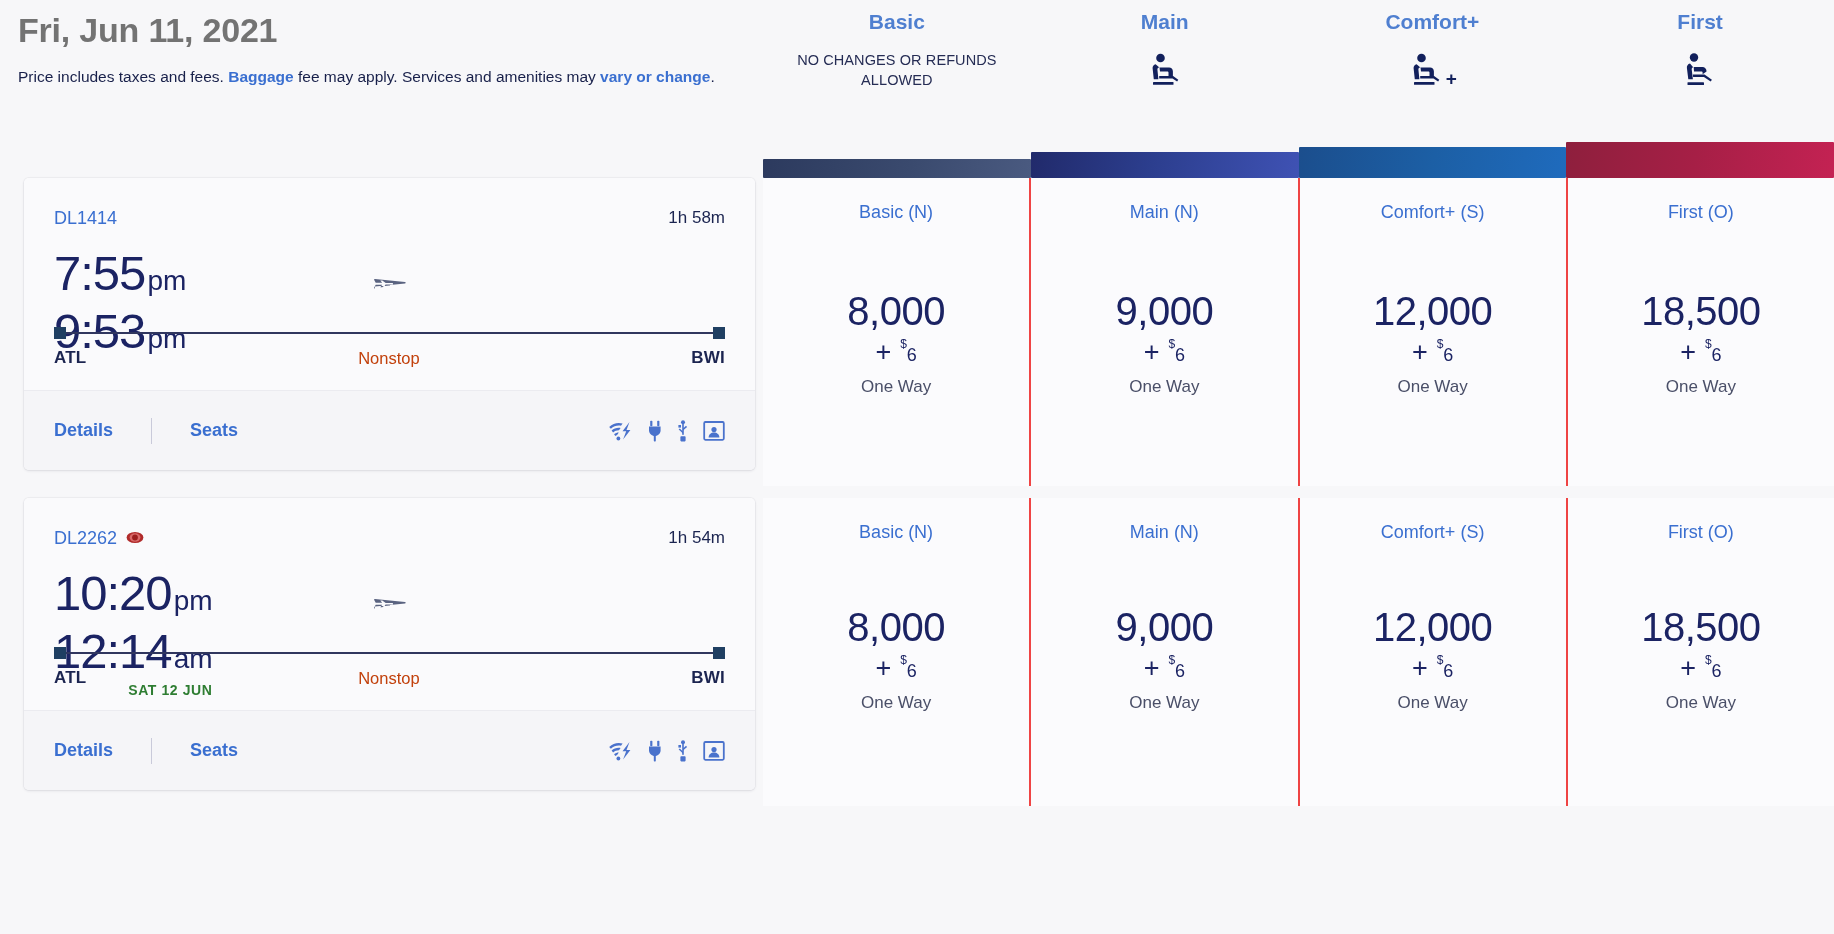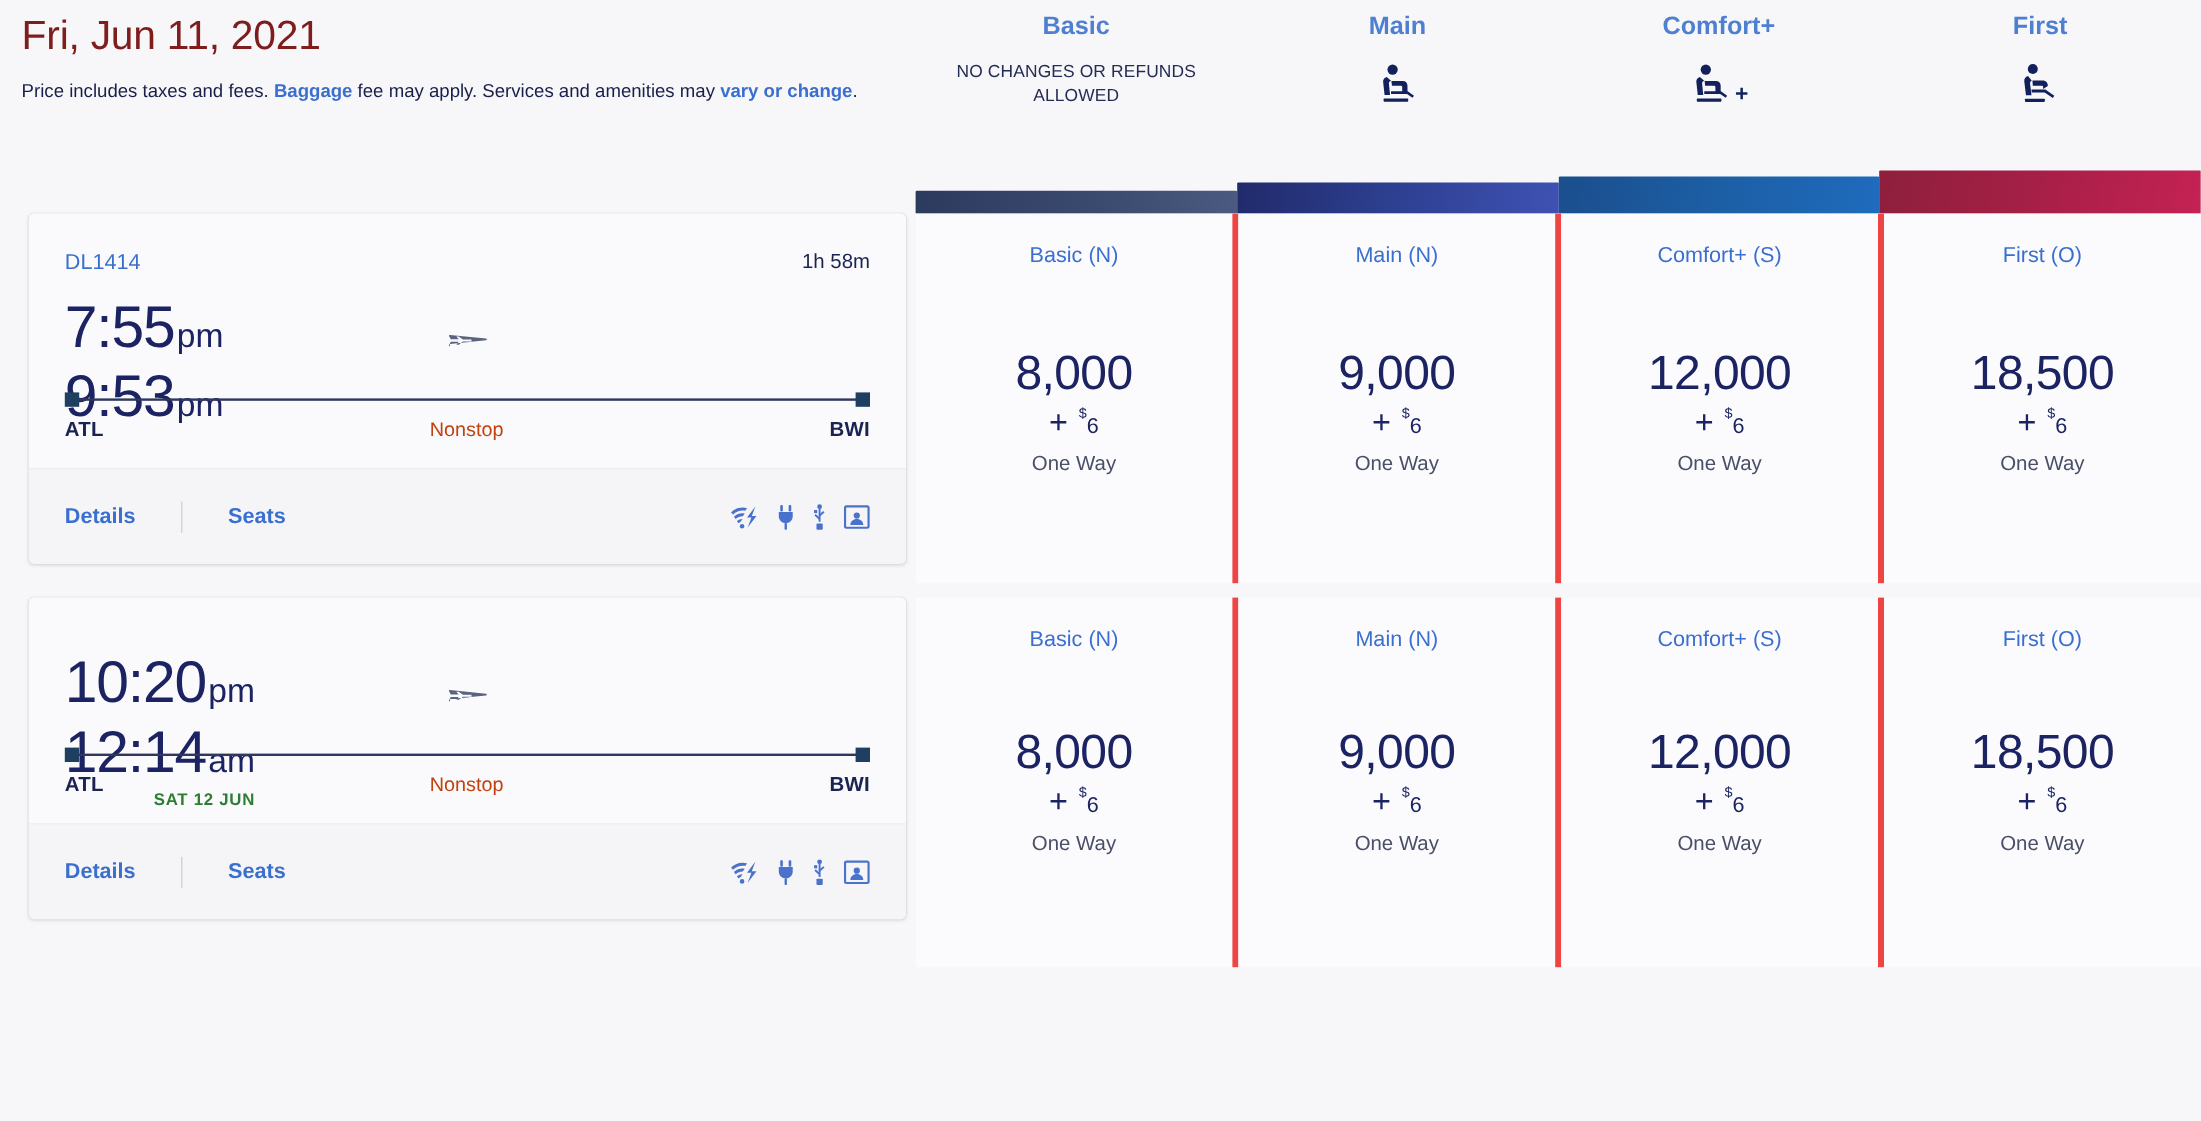--- a/index.html
+++ b/index.html
@@ -22,22 +22,22 @@
   
   .header-left {
     position: absolute;
     left: 18px;
     top: 8px;
     width: 730px;
   }
 
   .page-title {
     font-size: 34px;
-    font-weight: 400;
-    color: #7f1d1d;
+    font-weight: 700;
+    color: #737373;
     letter-spacing: -0.2px;
     line-height: 44px;
     white-space: nowrap;
   }
 
   .disclaimer {
     margin-top: 12px;
     font-size: 15.5px;
     line-height: 25px;
     color: #18204a;
@@ -291,21 +291,21 @@
 
   
   .fare-cells {
     flex: 1 1 auto;
     display: flex;
     align-items: stretch;
   }
   .fare-cell {
     flex: 1 1 0;
     background: #fbfbfd;
-    border-right: 5px solid #ef4444;
+    border-right: 2px solid #ef4444;
     text-align: center;
     padding-top: 22px;
     cursor: pointer;
     position: relative;
   }
   .fare-cell:last-child { border-right: none; }
 
   .fare-cell-title {
     font-size: 18px;
     color: #3a6fd0;
@@ -541,20 +541,33 @@
         </div>
       </div>
     </div>
 
     <div class="flight-row row-2">
 
       <div class="flight-card">
         <div class="flight-card-inner">
           <div class="flight-main">
 
+            <div class="flight-toprow">
+              <div class="flight-number">
+                <span>DL2262</span>
+                <span class="redeye-icon">
+                  <svg width="18" height="13" viewBox="0 0 18 13">
+                    <ellipse cx="9" cy="6.5" rx="8.4" ry="5.6" fill="#b02a2a"></ellipse>
+                    <ellipse cx="9" cy="6.5" rx="5.4" ry="4.2" fill="#d96a6a"></ellipse>
+                    <circle cx="9" cy="6.5" r="2.9" fill="#9c1f1f"></circle>
+                  </svg>
+                </span>
+              </div>
+              <div class="flight-duration">1h 54m</div>
+            </div>
 
             <div class="flight-times">
               <div class="time-block depart">
                 <div class="time-line">
                   <span class="time-big">10:20</span>
                   <span class="time-ampm">pm</span>
                 </div>
               </div>
 
               <div class="plane-mid">

